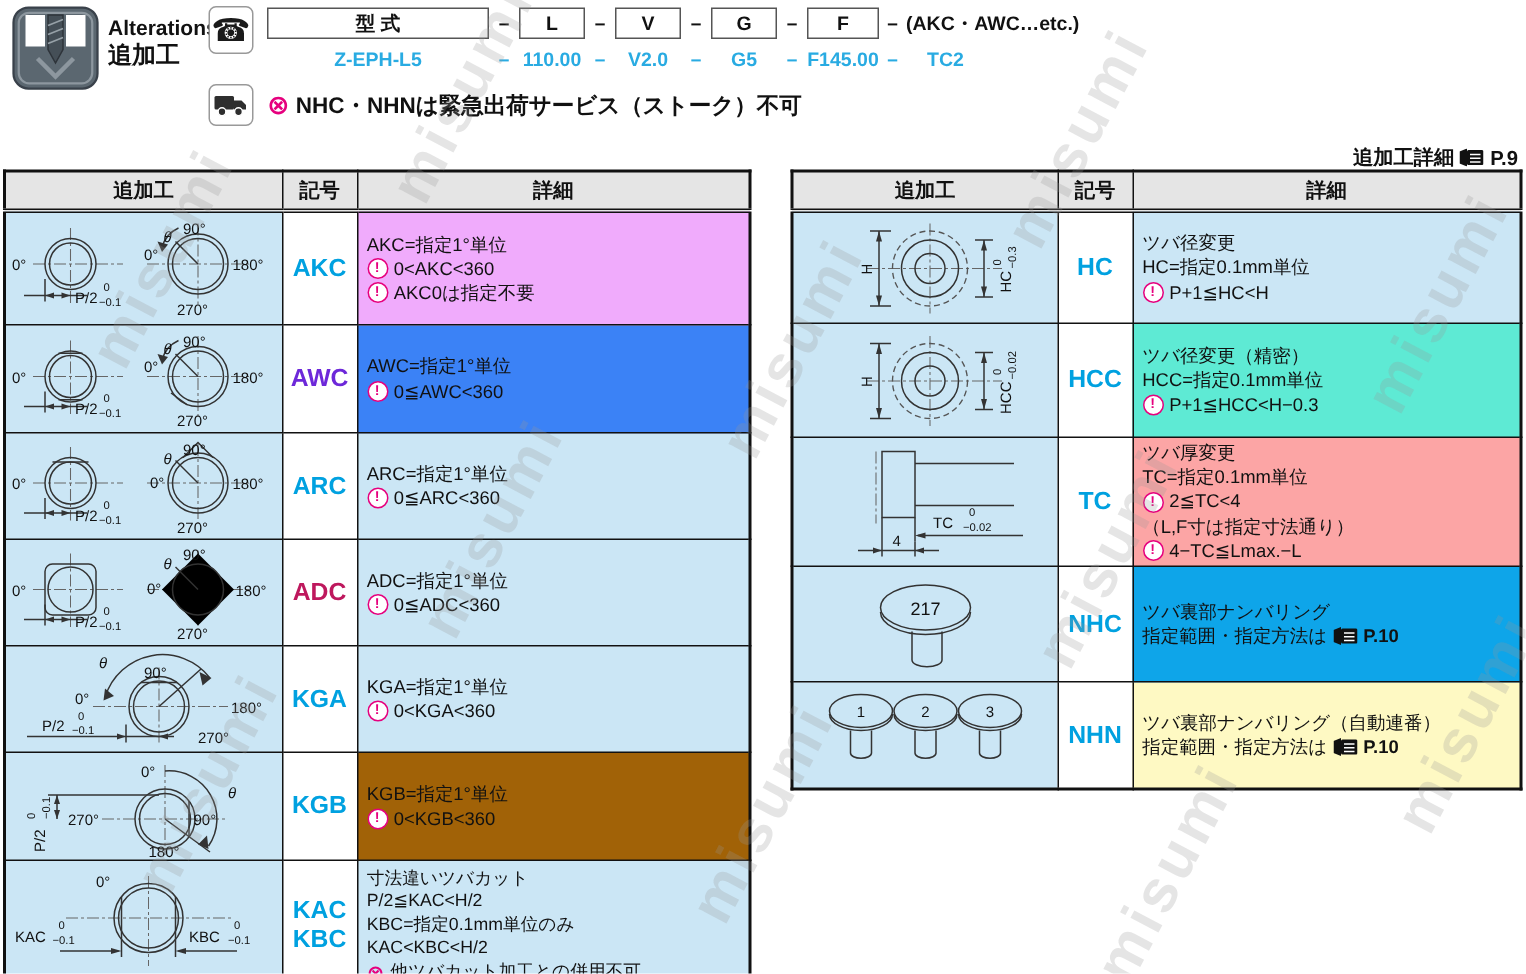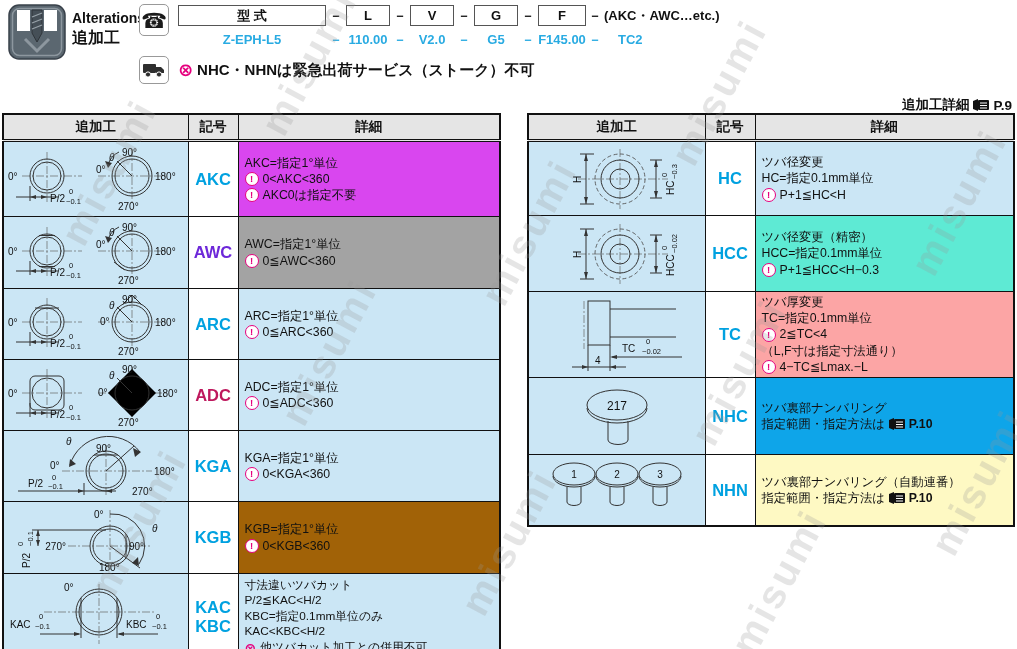--- a/index.html
+++ b/index.html
@@ -182,21 +182,21 @@
         <text x="116" y="10">90°</text>
         <text x="149" y="34">180°</text>
         <text x="112" y="64">270°</text>
         <text x="90" y="27">0°</text>
         <text class="it" x="103" y="15">θ</text>
       </svg>
     </td>
     <td class="sym" style="color:#00A1E0">
       <div>AKC</div>
     </td>
-    <td class="det" style="background:#d946ef">
+    <td class="det" style="background:#f0abfc">
       <div class="dline">
             <span>AKC=指定1°単位</span>
           </div>
       <div class="dline">
             <span class="ci">!</span>
             <span>0&lt;AKC&lt;360</span>
           </div>
       <div class="dline">
             <span class="ci">!</span>
             <span>AKC0は指定不要</span>
@@ -232,21 +232,21 @@
         <text x="116" y="10">90°</text>
         <text x="149" y="34">180°</text>
         <text x="112" y="63">270°</text>
         <text x="90" y="27">0°</text>
         <text class="it" x="103" y="15">θ</text>
       </svg>
     </td>
     <td class="sym" style="color:#6d28d9">
       <div>AWC</div>
     </td>
-    <td class="det" style="background:#a3a3a3">
+    <td class="det" style="background:#3b82f6">
       <div class="dline">
             <span>AWC=指定1°単位</span>
           </div>
       <div class="dline">
             <span class="ci">!</span>
             <span>0≦AWC&lt;360</span>
           </div>
     </td>
   </tr>
 

